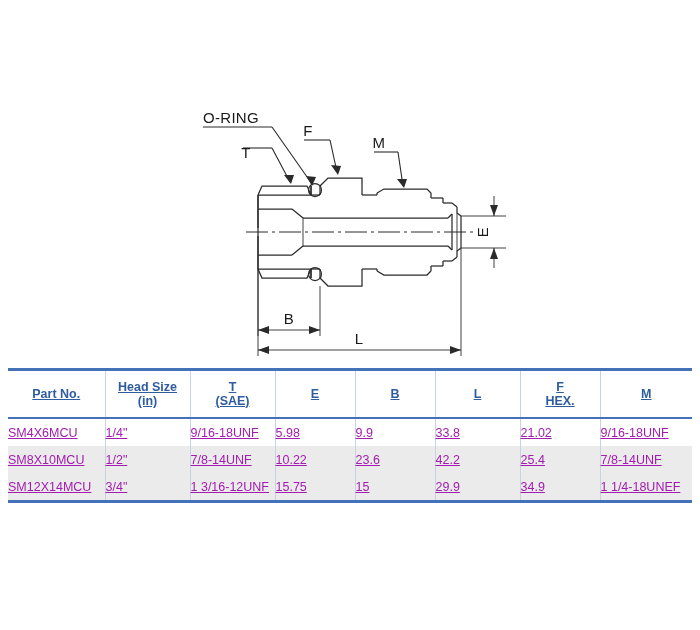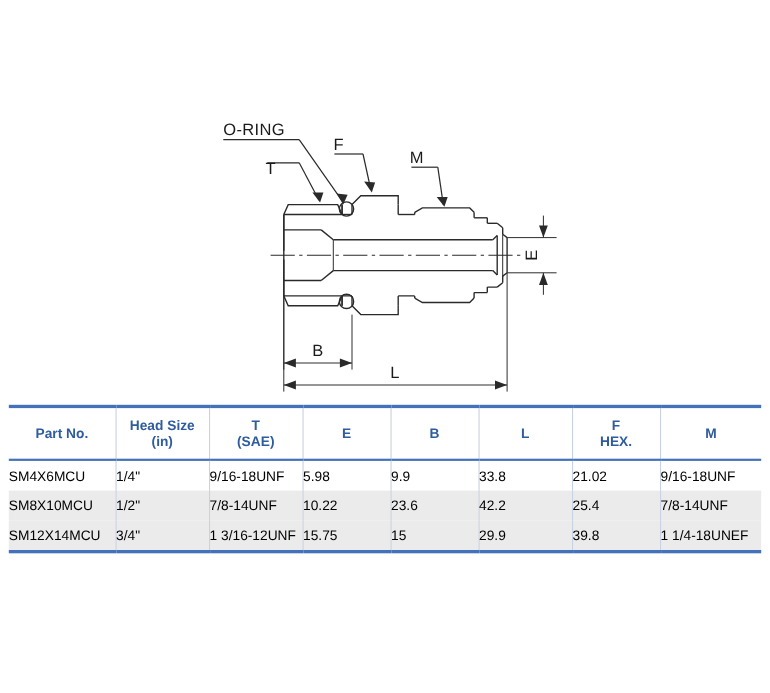--- a/index.html
+++ b/index.html
@@ -53,20 +53,21 @@
     width: 684px;
     border-collapse: collapse;
     table-layout: fixed;
   }
   table.spec-table th,
   table.spec-table td {
     border-left: 1px solid #c8d2e0;
     border-right: 1px solid #c8d2e0;
     vertical-align: middle;
     padding: 0;
+    text-decoration: underline;
   }
   table.spec-table th:first-child,
   table.spec-table td:first-child {
     border-left: none;
   }
   table.spec-table th:last-child,
   table.spec-table td:last-child {
     border-right: none;
   }
   thead tr.header-row th {
@@ -77,21 +78,21 @@
     line-height: 14px;
     border-top: 3px solid #4472b8;
     border-bottom: 2px solid #4472b8;
     background: #ffffff;
   }
   thead tr.header-row th .hdr-line {
     display: block;
   }
   tbody tr td {
     font-size: 12.5px;
-    color: #000000;
+    color: #a21caf;
     height: 27px;
     background: #ffffff;
   }
   tbody tr.alt td {
     background: #ebebeb;
   }
   tbody tr.last-row td {
     border-bottom: 3px solid #4472b8;
   }
 </style>
@@ -328,20 +329,20 @@
           <td>25.4</td>
           <td>7/8-14UNF</td>
         </tr>
         <tr class="alt last-row">
           <td>SM12X14MCU</td>
           <td>3/4"</td>
           <td>1 3/16-12UNF</td>
           <td>15.75</td>
           <td>15</td>
           <td>29.9</td>
-          <td>39.8</td>
+          <td>34.9</td>
           <td>1 1/4-18UNEF</td>
         </tr>
       </tbody>
     </table>
   </div>
 
 </div>
 
 </body></html>

